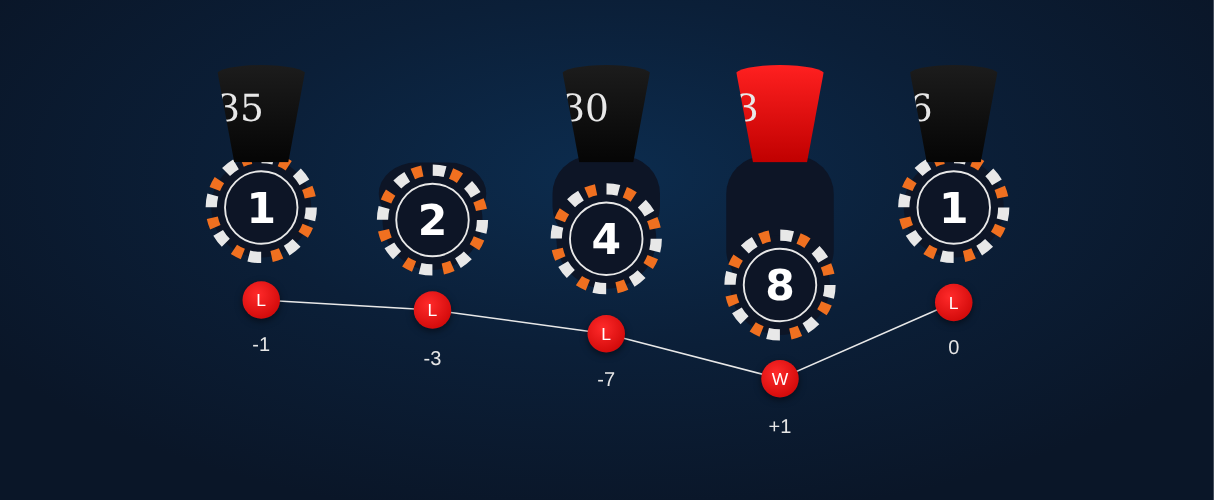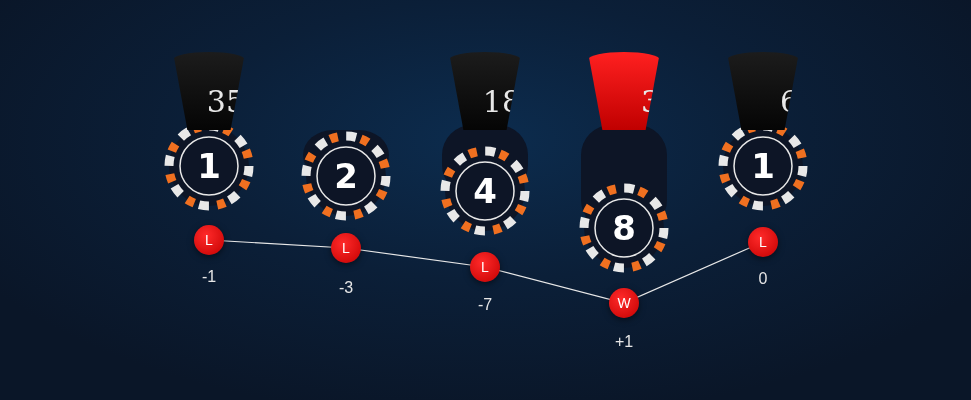--- a/index.html
+++ b/index.html
@@ -4,21 +4,21 @@
 <style>
   html,body{margin:0;padding:0;}
   body{width:971px;height:400px;overflow:hidden;
     background:radial-gradient(ellipse 60% 70% at 50% 35%, #0c2c4e 0%, #0b1f38 50%, #0a1628 100%);
     font-family:"Liberation Sans", sans-serif;position:relative;}
   .stage{position:absolute;left:0;top:0;width:971px;height:400px;}
   .cup{position:absolute;top:52px;width:72px;height:78px;
     clip-path:polygon(0 0,100% 0,80% 100%,20% 100%);
     background:linear-gradient(#1c1c1c,#050505);border-radius:50% 50% 0 0/10% 10% 0 0;}
   .cup.red{background:linear-gradient(#ff2020,#c00000);}
-  .cup span{position:absolute;top:32px;left:0;right:0;text-align:right;
+  .cup span{position:absolute;top:18px;left:0;right:0;text-align:left;
     font-family:"DejaVu Serif", serif;font-size:30px;color:#e8e8e8;}
   .num{position:absolute;text-align:center;width:80px;font-size:16px;color:#e6e6e6;}
   .dot{position:absolute;width:30px;height:30px;border-radius:50%;
     background:radial-gradient(circle at 40% 35%,#ff2a2a,#c40000);
     color:#fff;font-size:14px;display:flex;align-items:center;justify-content:center;
     box-shadow:0 2px 6px rgba(0,0,0,.5);}
   svg{position:absolute;left:0;top:0;}
 </style>
 </head>
 <body>
@@ -54,21 +54,21 @@
       <text x="485" y="203" class="bet">4</text>
       <text x="624" y="240" class="bet">8</text>
       <text x="763" y="178" class="bet">1</text>
     </g>
   </svg>
 
   <div class="cup" style="left:173px">
       <span>35</span>
     </div>
   <div class="cup" style="left:449px">
-      <span>18</span>
+      <span>30</span>
     </div>
   <div class="cup red" style="left:588px">
       <span>3</span>
     </div>
   <div class="cup" style="left:727px">
       <span>6</span>
     </div>
 
   <div class="dot" style="left:194px;top:225px">L</div>
   <div class="dot" style="left:331px;top:233px">L</div>

